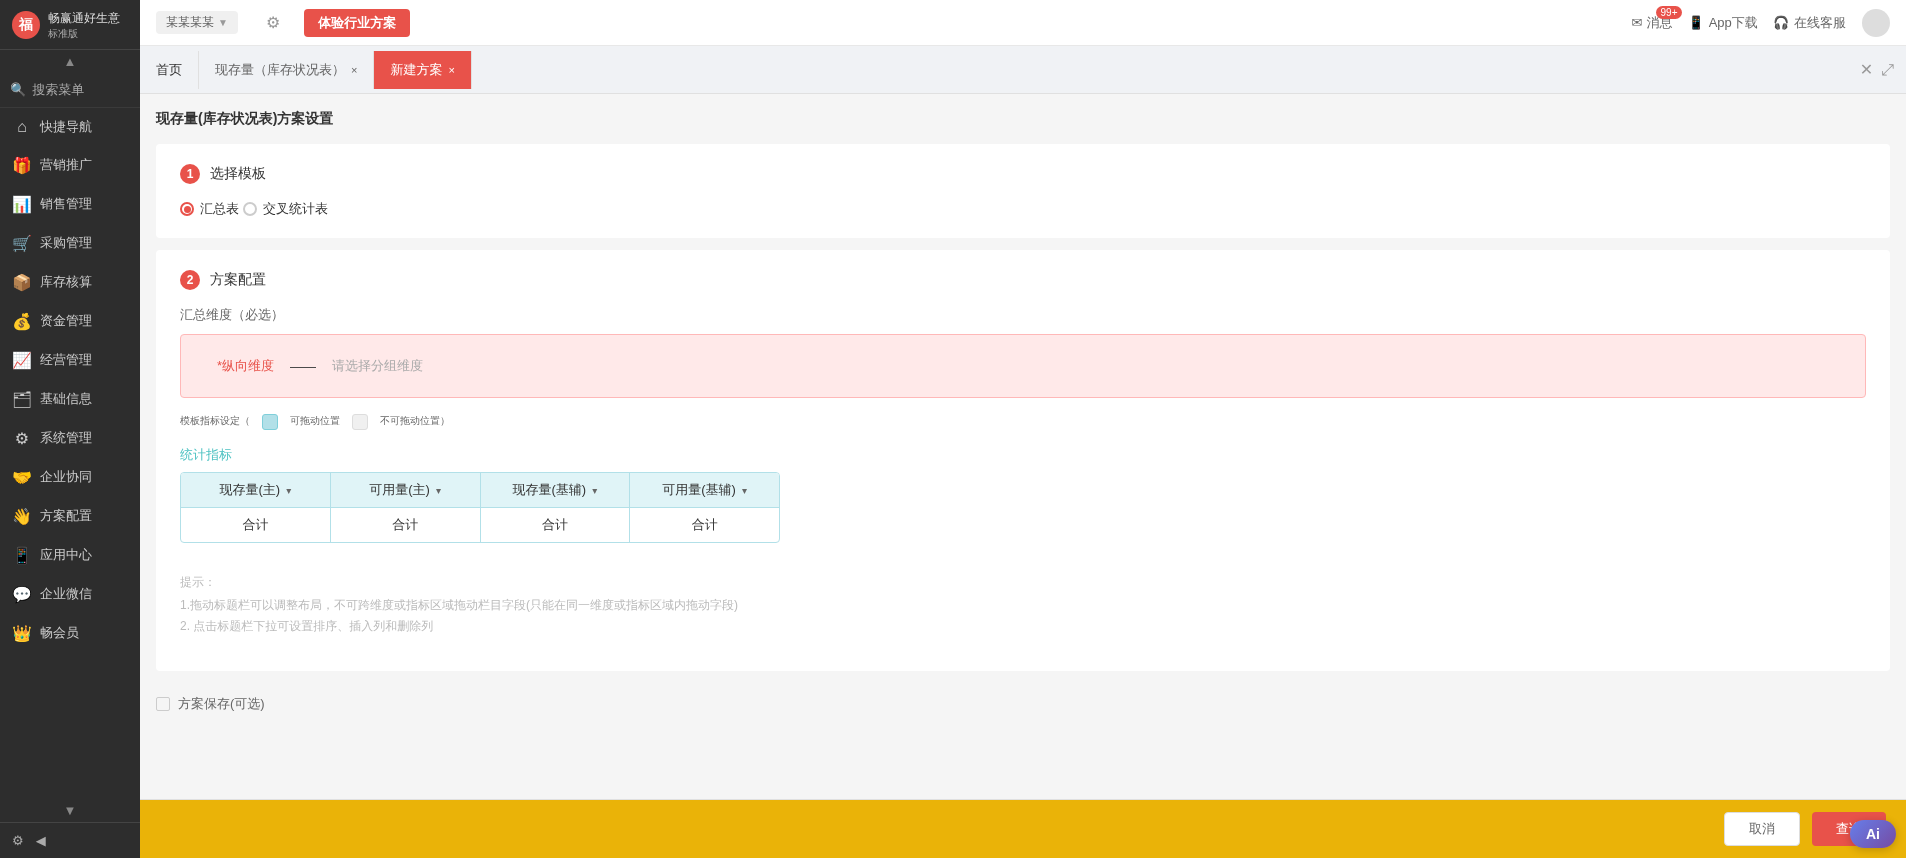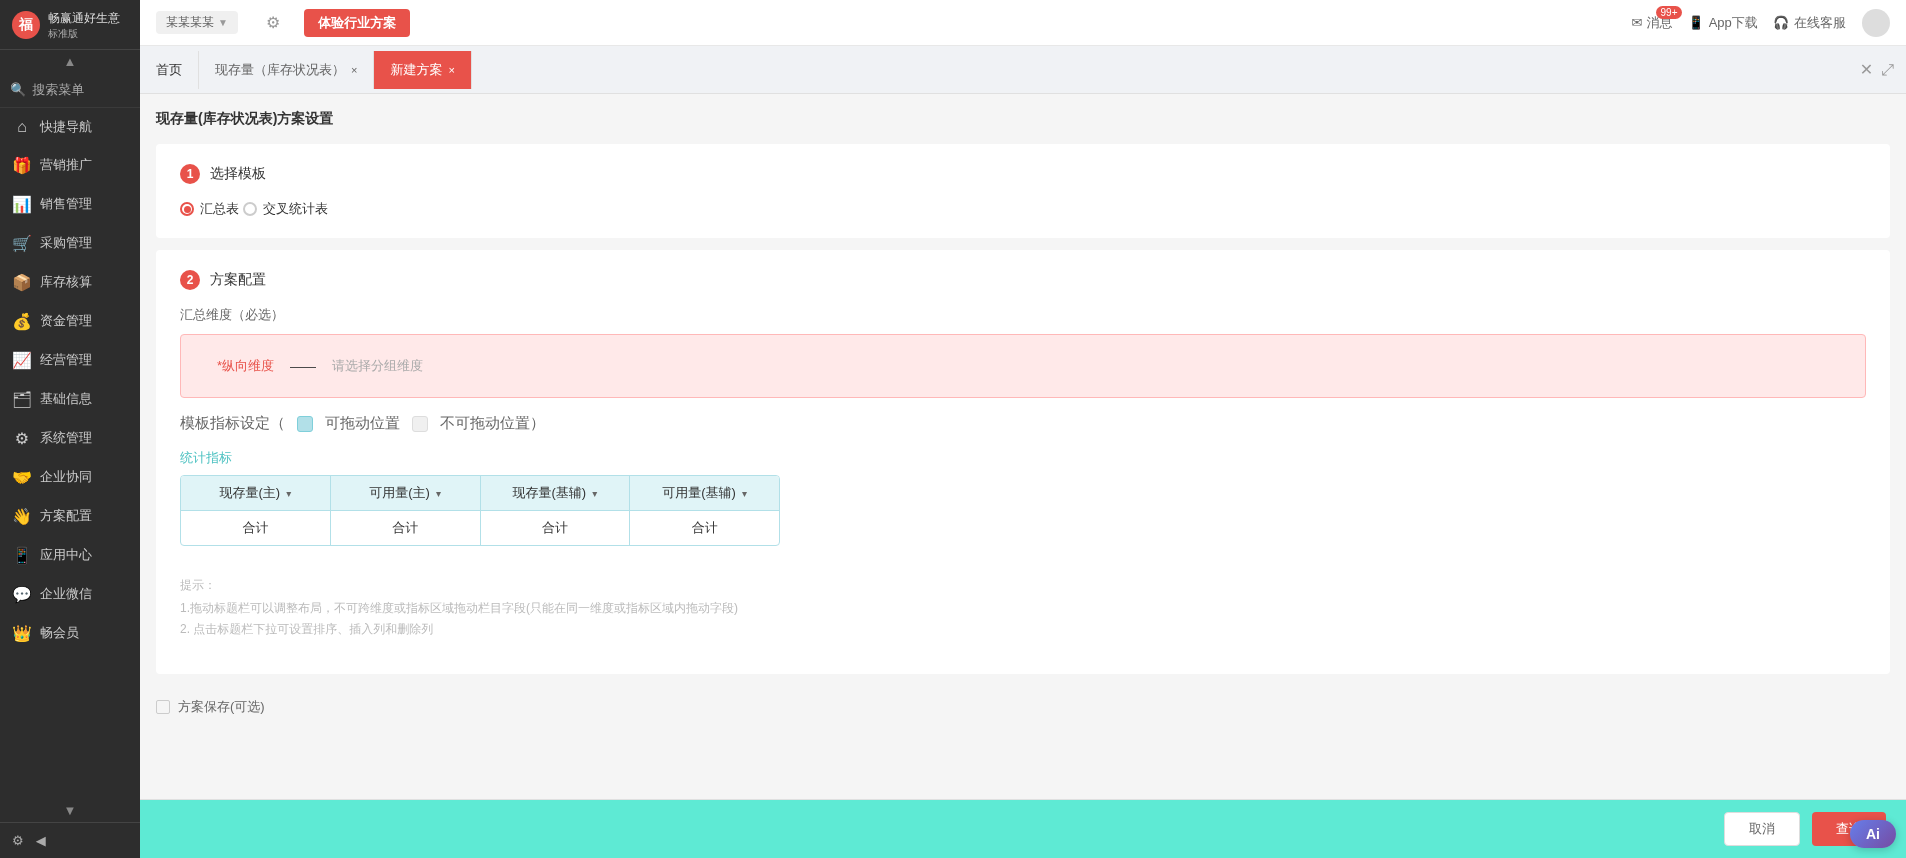--- a/index.html
+++ b/index.html
@@ -180,22 +180,22 @@
       align-items: center;
       gap: 16px;
       margin-bottom: 16px;
     }
     .dimension-label-required { color: #e8524a; font-size: 13px; }
     .dimension-dash { color: #333; font-size: 13px; }
     .dimension-placeholder { color: #aaa; font-size: 13px; }
 
     
     .template-indicator {
-      display: flex; align-items: center; gap: 12px; margin-bottom: 16px;
-      font-size: 15px; color: #666;
+      display: flex; align-items: flex-start; gap: 12px; margin-bottom: 16px;
+      font-size: 10px; color: #666;
     }
     .indicator-box {
       width: 16px; height: 16px; border-radius: 3px; display: inline-block;
     }
     .indicator-draggable { background: #b2e0e8; border: 1px solid #7fcfda; }
     .indicator-non-draggable { background: #f0f0f0; border: 1px solid #ddd; }
 
     
     .stats-section { }
     .stats-label {
@@ -242,21 +242,21 @@
       display: flex; align-items: center; gap: 8px;
       margin-top: 8px; font-size: 13px; color: #666; padding: 12px 0;
     }
     .checkbox {
       width: 14px; height: 14px; border: 1px solid #ccc; border-radius: 2px;
       cursor: pointer;
     }
 
     
     .footer-bar {
-      background: #5eead4;
+      background: #eab308;
       border-top: 1px solid #e0e0e0;
       padding: 12px 20px;
       display: flex;
       justify-content: flex-end;
       gap: 12px;
       flex-shrink: 0;
     }
     .btn-cancel {
       padding: 7px 24px; border: 1px solid #ddd; background: white;
       border-radius: 4px; font-size: 13px; color: #666; cursor: pointer;

